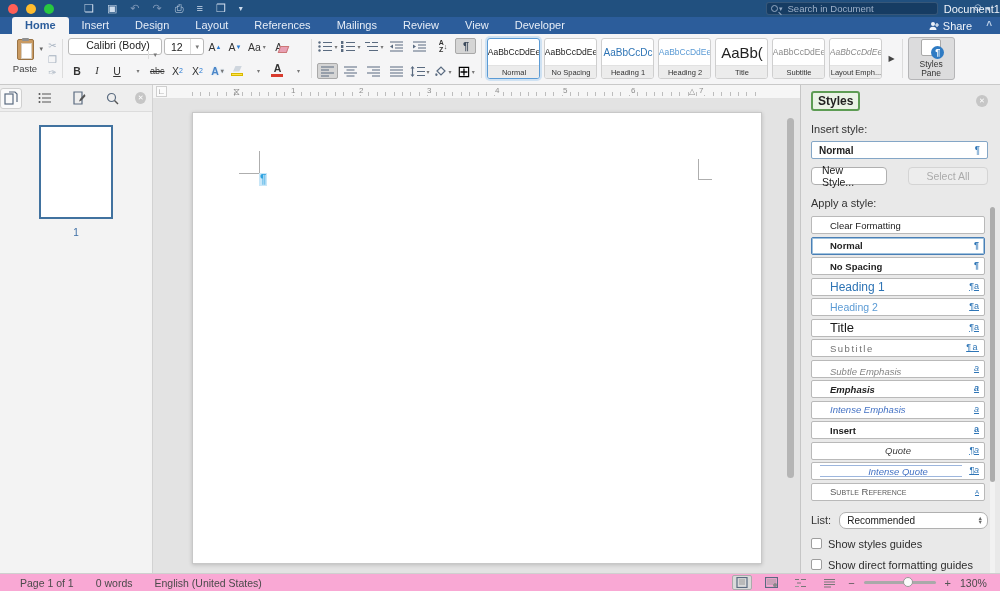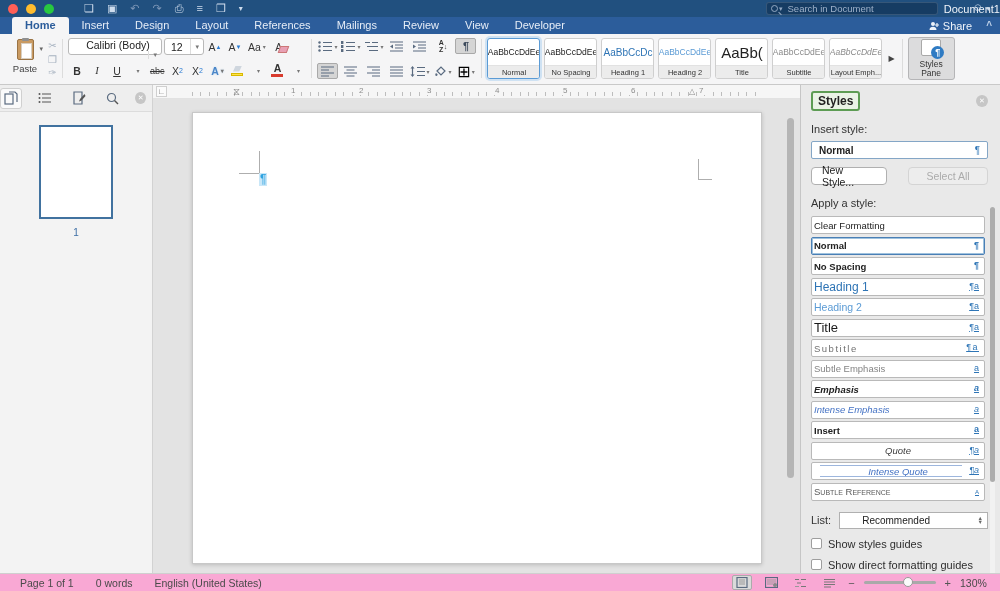--- a/index.html
+++ b/index.html
@@ -127,41 +127,41 @@
   .p-close { width:12px; height:12px; border-radius:50%; background:#c6c6c6; color:#fff; font-size:7px; display:flex; align-items:center; justify-content:center; }
   .p-label { margin-top:12px; font-size:11px; }
   .cur-style { margin-top:6px; height:18px; background:#fff; border:1px solid #84a6c6; border-radius:2px; display:flex; align-items:center; padding:0 7px; }
   .cur-style .nm { font-size:10px; font-weight:bold; color:#222; }
   .cur-style .pi { margin-left:auto; color:#2e75b6; font-size:10px; }
   .btn-row { display:flex; justify-content:space-between; margin-top:8px; }
   .wbtn { height:18px; border-radius:4px; font-size:10.5px; display:flex; align-items:center; justify-content:center; padding:0 10px; }
   .wbtn.primary { background:#fff; border:1px solid #b0b0b0; color:#222; width:76px; }
   .wbtn.disabled { background:#ededed; border:1px solid #d4d4d4; color:#ababab; width:80px; }
   .style-list { margin-top:7px; display:flex; flex-direction:column; gap:2.5px; width:174px; }
-  .sitem { position:relative; height:18px; background:#fff; border:1px solid #b9b9b9; border-radius:2px; display:flex; align-items:center; padding:0 2px; font-size:9.5px; color:#222; }
+  .sitem { position:relative; height:18px; background:#fff; border:1px solid #b9b9b9; border-radius:2px; display:flex; align-items:center; padding:0 18px; font-size:9.5px; color:#222; }
   .sitem .sic { position:absolute; right:5px; top:2px; color:#2e75b6; font-size:9px; text-decoration:underline; }
   .si-normal { border:1px solid #4a7fb5; box-shadow:0 0 0 1px #9fc2de inset; font-weight:bold; }
   .si-nospacing { font-weight:bold; }
   .si-h1 { color:#2e74b5; font-size:12px; }
   .si-h2 { color:#5b9bd5; font-size:10.5px; }
   .si-title { font-size:13px; color:#1a1a1a; }
   .si-subtitle { color:#707070; letter-spacing:1.5px; }
-  .si-subtle-emph { color:#848484; }
+  .si-subtle-emph { font-style:italic; color:#848484;align-items:flex-end; }
   .si-emphasis { font-style:italic; font-weight:bold; }
   .si-int-emph { font-style:italic; color:#4472c4; }
   .si-strong { font-weight:bold; }
   .si-quote { font-style:italic; color:#404040; justify-content:center; }
   .si-int-quote { font-style:italic; color:#4472c4; justify-content:center; }
   .si-int-quote .qlines { position:absolute; left:8px; right:22px; top:2px; bottom:2px; border-top:1px solid #9db6dd; border-bottom:1px solid #9db6dd; }
   .si-subtle-ref { font-variant:small-caps; color:#5a5a5a; }
   .list-scrollbar { position:absolute; right:5px; top:122px; width:5px; height:375px; background:#f2f2f2; border-radius:3px; }
   .list-scrollbar .lthumb { width:5px; height:275px; background:#adadad; border-radius:3px; }
   .list-row { display:flex; align-items:center; margin-top:11px; }
   .list-row .llabel { font-size:11px; }
-  .dropdown { flex:1; margin-left:8px; height:17px; background:#fff; border:1px solid #b0b0b0; border-radius:0; display:flex; align-items:center; padding-left:22px; font-size:10px; color:#222; }
+  .dropdown { flex:1; margin-left:8px; height:17px; background:#fff; border:1px solid #b0b0b0; border-radius:7px; display:flex; align-items:center; padding-left:7px; font-size:10px; color:#222; }
   .dropdown .steppers { margin-left:auto; padding-right:4px; display:flex; flex-direction:column; line-height:4.5px; font-size:5.5px; color:#666; }
   .cb-row { display:flex; align-items:center; margin-top:9px; gap:6px; }
   .cb-row:first-of-type { margin-top:13px; }
   .cbox { width:11px; height:11px; background:#fff; border:1px solid #9e9e9e; border-radius:2px; flex:none; }
   .cb-label { font-size:11px; color:#2e2e2e; }
 
   
   .statusbar { position:absolute; left:0; bottom:0; width:1000px; height:18px; background:#f9a8d4; border-top:1px solid #cfcfcf; display:flex; align-items:center; font-size:10.5px; color:#4a4a4a; padding:0 10px 0 20px; }
   .sb-left { display:flex; gap:22px; }
   .sb-right { margin-left:auto; display:flex; align-items:center; gap:9px; }

